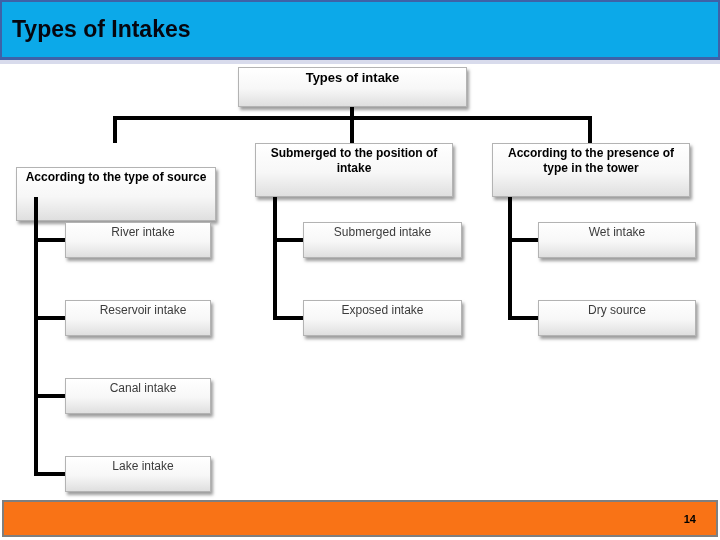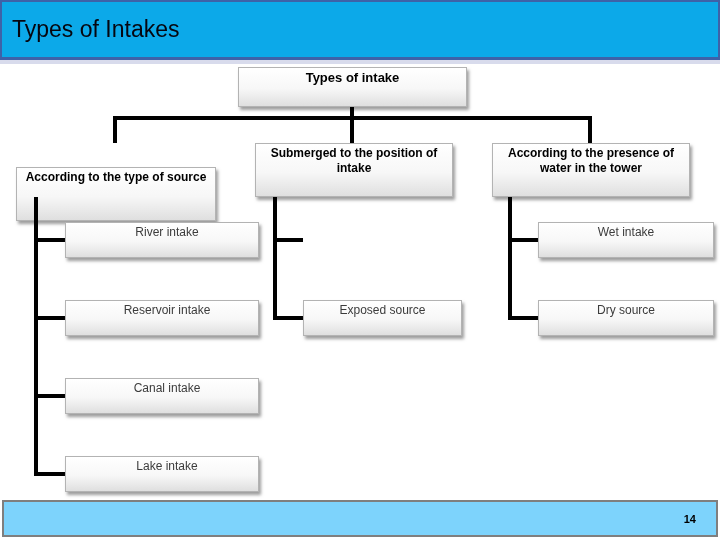--- a/index.html
+++ b/index.html
@@ -17,21 +17,21 @@
   .header-bar {
     position: absolute; left: 0; top: 0;
     width: 720px; height: 60px;
     background: #0CA9E9;
     border: 2px solid #3E62A8;
     border-bottom-width: 3px;
     display: flex; align-items: center;
     padding-left: 10px;
   }
   .header-title {
-    font-size: 23px; font-weight: normal; color: #06060F;
+    font-size: 23px; font-weight: bold; color: #06060F;
     letter-spacing: 0px;
   }
   .header-under-strip {
     position: absolute; left: 0; top: 60px;
     width: 720px; height: 4px;
     background: #D8DBEC;
   }
 
   
   .node {
@@ -43,36 +43,36 @@
     align-items: center; justify-content: flex-start;
     text-align: center;
     padding: 2px 6px;
   }
   .node.root-box   { left: 238px; top: 67px;  width: 229px; height: 40px; font-size: 13px; font-weight: bold; color: #000; }
   .node.branch-box { top: 143px; height: 54px; font-size: 12px; font-weight: bold; color: #000; line-height: 1.25; }
   .node.branch-1 { left: 16px;  width: 200px; margin-top: 24px; }
   .node.branch-2 { left: 255px; width: 198px; }
   .node.branch-3 { left: 492px; width: 198px; }
   .node.child-box { height: 36px; font-size: 12px; font-weight: normal; color: #3c3c3c; }
-  .col1 { left: 65px;  width: 194px; padding-left: 16px; }
+  .col1 { left: 65px;  width: 146px; padding-left: 16px; }
   .col2 { left: 303px; width: 159px; }
-  .col3 { left: 538px; width: 176px; }
+  .col3 { left: 538px; width: 158px; }
   .row1 { top: 222px; }
   .row2 { top: 300px; }
   .row3 { top: 378px; }
   .row4 { top: 456px; }
 
   
   .line { position: absolute; background: #000000; }
 
   
   .footer-bar {
     position: absolute; left: 2px; top: 500px;
     width: 716px; height: 37px;
-    background: #7dd3fc;
+    background: #f97316;
     border: 2px solid #7F7F7F;
     display: flex; align-items: center; justify-content: flex-end;
     padding-right: 20px;
   }
   .page-number { font-size: 11px; font-weight: bold; color: #000; }
 </style>
 </head>
 <body>
 
 <div class="slide">
@@ -91,21 +91,21 @@
   <div class="line" style="left:113px; top:116px; width:4px; height:27px;"></div>
   <div class="line" style="left:588px; top:116px; width:4px; height:27px;"></div>
 
   <div class="node branch-box branch-1">
     <span>According to the type of source</span>
   </div>
   <div class="node branch-box branch-2">
     <span>Submerged to the position of intake</span>
   </div>
   <div class="node branch-box branch-3">
-    <span>According to the presence of water in the tower</span>
+    <span>According to the presence of type in the tower</span>
   </div>
 
   <div class="line" style="left:34px; top:197px; width:4px; height:279px;"></div>
   <div class="line" style="left:34px; top:238px; width:31px; height:4px;"></div>
   <div class="line" style="left:34px; top:316px; width:31px; height:4px;"></div>
   <div class="line" style="left:34px; top:394px; width:31px; height:4px;"></div>
   <div class="line" style="left:34px; top:472px; width:31px; height:4px;"></div>
 
   <div class="line" style="left:273px; top:197px; width:4px; height:123px;"></div>
   <div class="line" style="left:273px; top:238px; width:30px; height:4px;"></div>
@@ -121,22 +121,25 @@
   <div class="node child-box col1 row3">
     <span>Canal intake</span>
   </div>
   <div class="node child-box col1 row2">
     <span>Reservoir intake</span>
   </div>
   <div class="node child-box col1 row4">
     <span>Lake intake</span>
   </div>
 
+  <div class="node child-box col2 row1">
+    <span>Submerged intake</span>
+  </div>
   <div class="node child-box col2 row2">
-    <span>Exposed source</span>
+    <span>Exposed intake</span>
   </div>
 
   <div class="node child-box col3 row1">
     <span>Wet intake</span>
   </div>
   <div class="node child-box col3 row2">
     <span>Dry source</span>
   </div>
 
   <div class="footer-bar">

